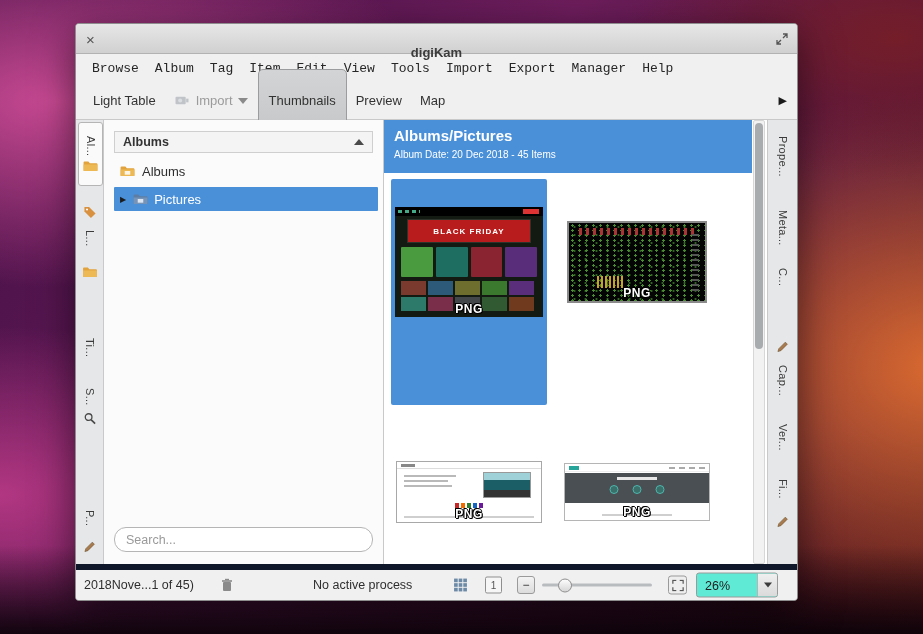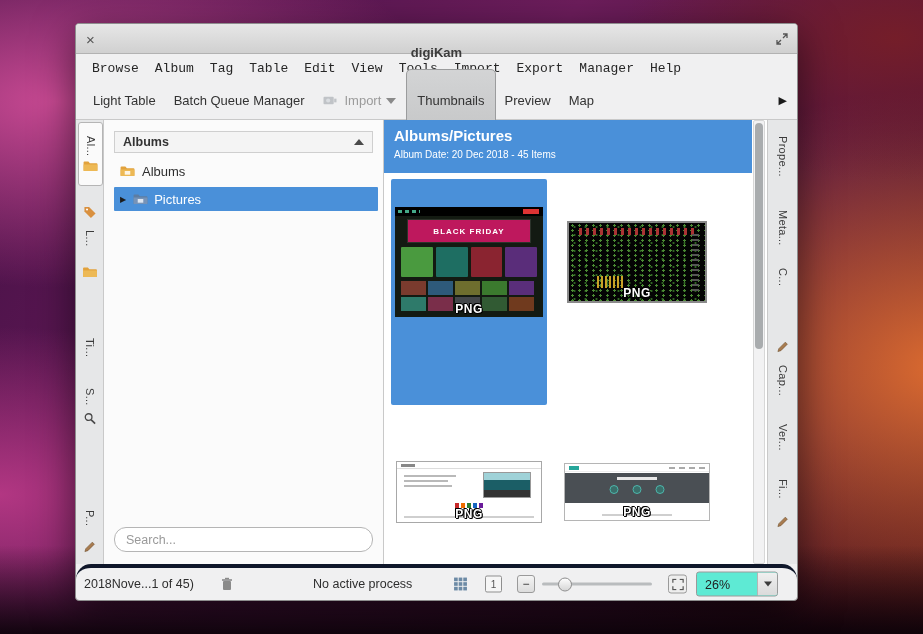--- a/index.html
+++ b/index.html
@@ -145,21 +145,21 @@
                  1px 1px 0 #000, -1px -1px 0 #000;
   }
 
   
   .img-1 { width: 148px; height: 110px; margin-top: 28px; background: #131a12; }
   .t1-top { height: 9px; background: #000; position: relative; }
   .t1-live { position: absolute; right: 4px; top: 2px; width: 16px; height: 5px; background: #d33; }
   .t1-menu { position: absolute; left: 3px; top: 3px; width: 22px; height: 3px;
              background: repeating-linear-gradient(90deg, #4a8 0 4px, transparent 4px 7px); }
   .t1-banner {
-    margin: 3px 12px 0 12px; height: 24px; background: #be185d; border: 1px solid #2c332a;
+    margin: 3px 12px 0 12px; height: 24px; background: #b91c1c; border: 1px solid #2c332a;
     display: flex; align-items: center; justify-content: center;
   }
   .t1-banner span { font-size: 8px; font-weight: bold; color: #fff; letter-spacing: 1px; white-space: nowrap; }
   .t1-row { display: flex; gap: 3px; margin: 4px 6px 0 6px; }
   .t1-row div { flex: 1; height: 30px; border-radius: 1px; }
   .t1-grid { display: flex; flex-wrap: wrap; gap: 2px; margin: 4px 6px 0 6px; }
   .t1-grid div { width: 25px; height: 14px; }
 
   
   .img-2 {
@@ -196,22 +196,22 @@
   .t4-nav { position: absolute; right: 4px; top: 3px; width: 36px; height: 2px;
             background: repeating-linear-gradient(90deg, #aaa 0 6px, transparent 6px 10px); }
   .t4-hero { height: 30px; background: #4a4f54; position: relative; margin-top: 1px; }
   .t4-title { position: absolute; left: 50%; transform: translateX(-50%); top: 4px; width: 40px; height: 3px; background: #e8e8e8; }
   .t4-icons { position: absolute; left: 50%; transform: translateX(-50%); top: 12px; display: flex; gap: 14px; }
   .t4-icons div { width: 9px; height: 9px; border-radius: 50%; border: 1.5px solid #4db6ac; background: #3a6f6a; }
   .t4-lines { position: absolute; left: 50%; transform: translateX(-50%); bottom: 4px; width: 70px; height: 2px; background: #cfcfcf; }
 
   
   .statusbar {
-    height: 36px; flex: 0 0 36px; background: #f0f0f1; border-top: 4px solid #0f172a;
-    position: relative; font-size: 12.5px; color: #2e2e2e; border-radius: 15px;
+    height: 36px; flex: 0 0 36px; background: #f0f0f1; border-top: 6px solid #0f172a;
+    position: relative; font-size: 12.5px; color: #2e2e2e;
   }
   .sb-abs { position: absolute; top: 50%; transform: translateY(-50%); }
   .sb-left-text { left: 8px; }
   .sb-trash { left: 145px; display: flex; }
   .sb-process { left: 237px; }
   .sb-grid-btn { left: 377px; display: flex; }
   .sb-one-btn {
     left: 409px; width: 17px; height: 17px; border: 1px solid #8f8f8f; border-radius: 2px;
     background: #f6f6f6; display: flex; align-items: center; justify-content: center;
     font-size: 10px; color: #555;
@@ -256,33 +256,32 @@
         <svg width="12" height="12" viewBox="0 0 12 12">
           <path d="M7 1h4v4M5 11H1V7M11 1 7 5M1 11l4-4" stroke="#555" stroke-width="1.3" fill="none"></path>
         </svg>
       </span>
     </div>
 
     <div class="menubar">
       <span class="menu-item">Browse</span>
       <span class="menu-item">Album</span>
       <span class="menu-item">Tag</span>
-      <span class="menu-item">Table</span>
+      <span class="menu-item">Item</span>
       <span class="menu-item">Edit</span>
       <span class="menu-item">View</span>
       <span class="menu-item">Tools</span>
       <span class="menu-item">Import</span>
       <span class="menu-item">Export</span>
       <span class="menu-item">Manager</span>
       <span class="menu-item">Help</span>
     </div>
 
     <div class="toolbar">
       <span class="tb-item">Light Table</span>
-      <span class="tb-item">Batch Queue Manager</span>
       <span class="tb-item tb-import">
         <svg width="16" height="13" viewBox="0 0 16 14" opacity="0.55">
           <rect x="1" y="3" width="11" height="8" rx="1" fill="#9aa0a6"></rect>
           <circle cx="6" cy="7" r="2.2" fill="#c9ced4"></circle>
           <rect x="12.5" y="5" width="2.5" height="4" fill="#9aa0a6"></rect>
         </svg>
         <span>Import</span>
       </span>
       <span class="tb-dd-arrow"></span>
       <span class="tb-item tb-pressed">Thumbnails</span>

